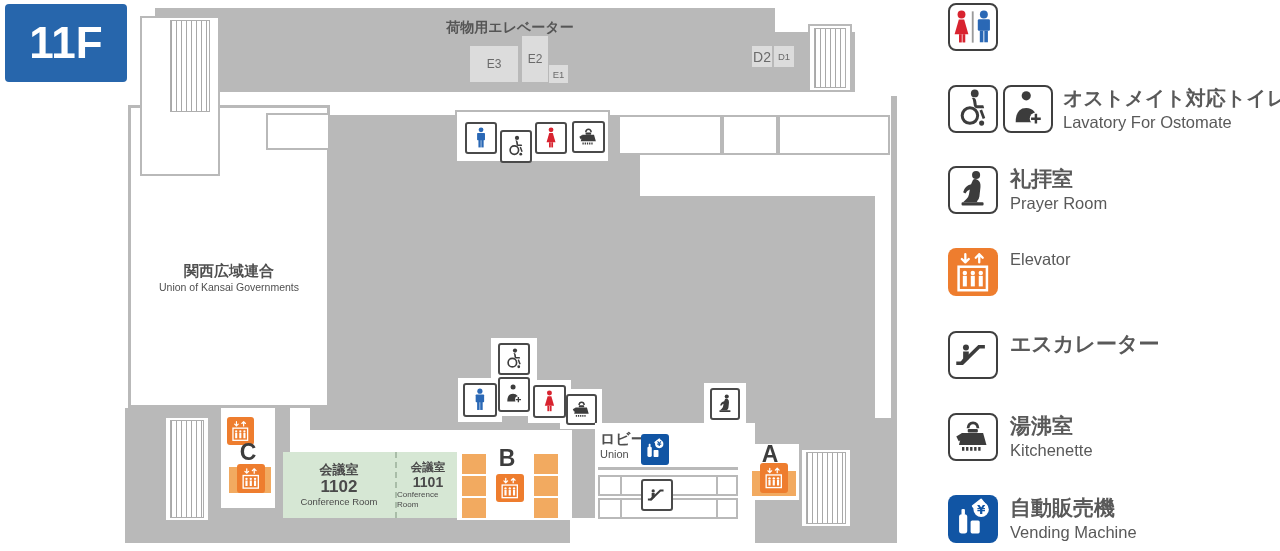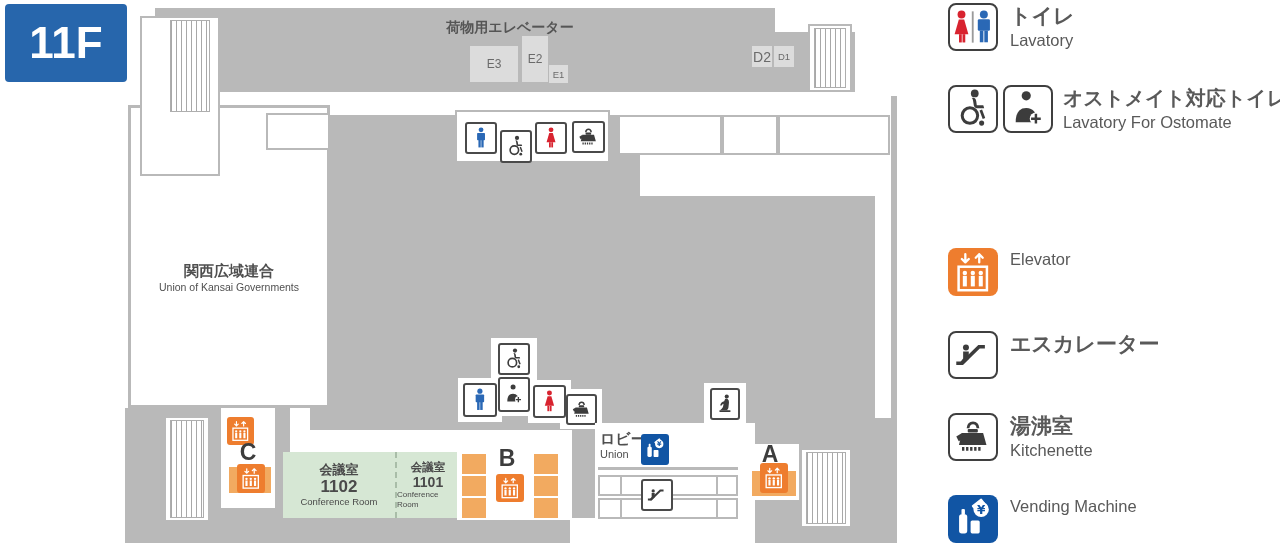--- a/index.html
+++ b/index.html
@@ -296,41 +296,48 @@
     </div>
 
   <div class="badge" style="background:#2766ac">11F</div>
 
   <div class="lg-row" style="top:3px">
     <div class="lg-icon">
         <svg viewBox="0 0 50 46">
           <use href="#s-lav"></use>
         </svg>
       </div>
-    <div class="lg-txt">
-      <span class="lg-jp">トイレ</span>
-      <span class="lg-en">Lavatory</span>
-    </div>
   </div>
   <div class="lg-row" style="top:85px">
     <div class="lg-icon dk">
         <svg>
           <use href="#s-wheelchair"></use>
         </svg>
       </div>
     <div class="lg-icon dk" style="margin-left:5px">
         <svg>
           <use href="#s-osto"></use>
         </svg>
       </div>
     <div class="lg-txt" style="margin-left:10px">
       <span class="lg-jp" style="font-size:20px">オストメイト対応トイレ</span>
       <span class="lg-en">Lavatory For Ostomate</span>
     </div>
   </div>
+  <div class="lg-row" style="top:166px">
+    <div class="lg-icon dk">
+        <svg>
+          <use href="#s-kneel"></use>
+        </svg>
+      </div>
+    <div class="lg-txt">
+      <span class="lg-jp">礼拝室</span>
+      <span class="lg-en">Prayer Room</span>
+    </div>
+  </div>
   <div class="lg-row" style="top:248px">
     <div class="lg-icon nob wh" style="background:#ee7d2e">
         <svg>
           <use href="#s-elev"></use>
         </svg>
       </div>
     <div class="lg-txt">
       <span class="lg-en">Elevator</span>
     </div>
   </div>
@@ -355,17 +362,18 @@
       <span class="lg-en">Kitchenette</span>
     </div>
   </div>
   <div class="lg-row" style="top:495px">
     <div class="lg-icon nob wh" style="background:#1155a4">
         <svg>
           <use href="#s-vend"></use>
         </svg>
       </div>
     <div class="lg-txt">
+      <span class="lg-jp">自動販売機</span>
       <span class="lg-en">Vending Machine</span>
     </div>
   </div>
 
 </div>
 
 </body></html>

